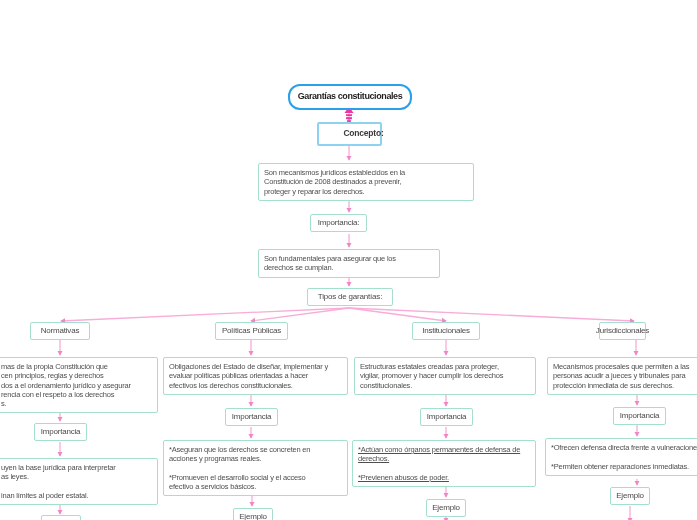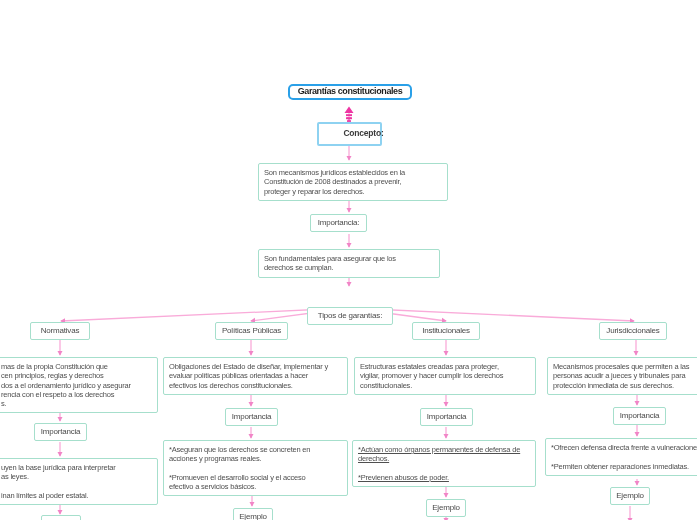--- a/index.html
+++ b/index.html
@@ -11,21 +11,21 @@
   .node{
     position:absolute;background:#ffffff;border:1.4px solid #a6dfcc;border-radius:2px;
     color:#4f4f4f;font-size:7.5px;letter-spacing:-0.2px;line-height:9.3px;
     padding:4px 5px;white-space:pre;box-sizing:border-box;
   }
   .label-node{
     display:flex;align-items:center;justify-content:center;text-align:center;
     padding:2px 4px;height:18px;font-size:8px;color:#4a4a4a;white-space:nowrap;
   }
   .root-node{
-    border:2.5px solid #2aa0e8;border-radius:5px;height:16px;
+    border:2.5px solid #2aa0e8;border-radius:12px;height:26px;
     font-weight:bold;font-size:9px;letter-spacing:-0.4px;color:#1f1f1f;
   }
   .concept-node{
     border:2px solid #8ed2f1;height:24px;
     font-weight:bold;font-size:8.5px;letter-spacing:-0.2px;color:#3a3a3a;
   }
 </style>
 </head>
 <body>
 
@@ -71,30 +71,30 @@
       <rect x="346" y="114.2" width="6" height="1.9"></rect>
       <rect x="346" y="117.3" width="6" height="1.9"></rect>
       <rect x="347" y="120.2" width="4" height="1.7"></rect>
     </g>
   </svg>
 
   <div class="node label-node root-node" style="left:288px;top:84px;width:124px;">Garantías constitucionales</div>
 
   <div class="node label-node concept-node" style="left:317px;top:122px;width:65px;padding-left:32px;">Concepto:</div>
 
-  <div class="node" style="left:258px;top:163px;width:190px;">Son mecanismos jurídicos establecidos en la
+  <div class="node" style="left:258px;top:163px;width:216px;">Son mecanismos jurídicos establecidos en la
 Constitución de 2008 destinados a prevenir,
 proteger y reparar los derechos.</div>
 
   <div class="node label-node" style="left:310px;top:214px;width:57px;">Importancia:</div>
 
   <div class="node" style="left:258px;top:249px;width:182px;">Son fundamentales para asegurar que los
 derechos se cumplan.</div>
 
-  <div class="node label-node" style="left:307px;top:288px;width:86px;margin-top:19px;">Tipos de garantías:</div>
+  <div class="node label-node" style="left:307px;top:288px;width:86px;">Tipos de garantías:</div>
 
   <div class="node label-node" style="left:30px;top:322px;width:60px;">Normativas</div>
   <div class="node" style="left:-8px;top:357px;width:166px;padding-left:8px;">mas de la propia Constitución que
 cen principios, reglas y derechos
 dos a el ordenamiento jurídico y asegurar
 rencia con el respeto a los derechos
 s.</div>
   <div class="node label-node" style="left:34px;top:423px;width:53px;">Importancia</div>
   <div class="node" style="left:-8px;top:458px;width:166px;padding-left:8px;">uyen la base jurídica para interpretar
 as leyes.
@@ -118,21 +118,21 @@
   <div class="node" style="left:354px;top:357px;width:182px;">Estructuras estatales creadas para proteger,
 vigilar, promover y hacer cumplir los derechos
 constitucionales.</div>
   <div class="node label-node" style="left:420px;top:408px;width:53px;">Importancia</div>
   <div class="node" style="left:352px;top:440px;width:184px;text-decoration:underline;">*Actúan como órganos permanentes de defensa de
 derechos.
 
 *Previenen abusos de poder.</div>
   <div class="node label-node" style="left:426px;top:499px;width:40px;">Ejemplo</div>
 
-  <div class="node label-node" style="left:599px;top:322px;width:68px;">Jurisdiccionales</div>
+  <div class="node label-node" style="left:599px;top:322px;width:47px;">Jurisdiccionales</div>
   <div class="node" style="left:547px;top:357px;width:163px;">Mecanismos procesales que permiten a las
 personas acudir a jueces y tribunales para
 protección inmediata de sus derechos.</div>
   <div class="node label-node" style="left:613px;top:407px;width:53px;">Importancia</div>
   <div class="node" style="left:545px;top:438px;width:165px;">*Ofrecen defensa directa frente a vulneraciones.
 
 *Permiten obtener reparaciones inmediatas.</div>
   <div class="node label-node" style="left:610px;top:487px;width:40px;">Ejemplo</div>
 
 </div>

